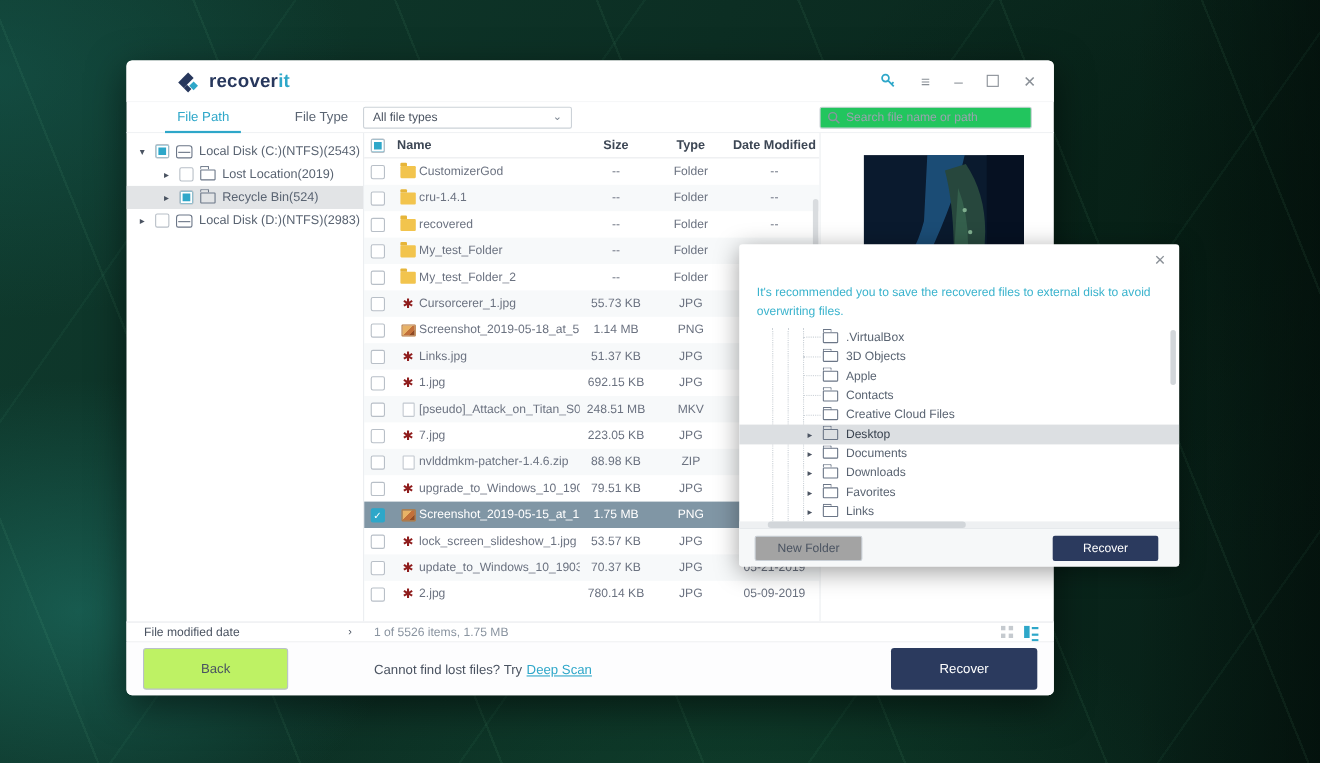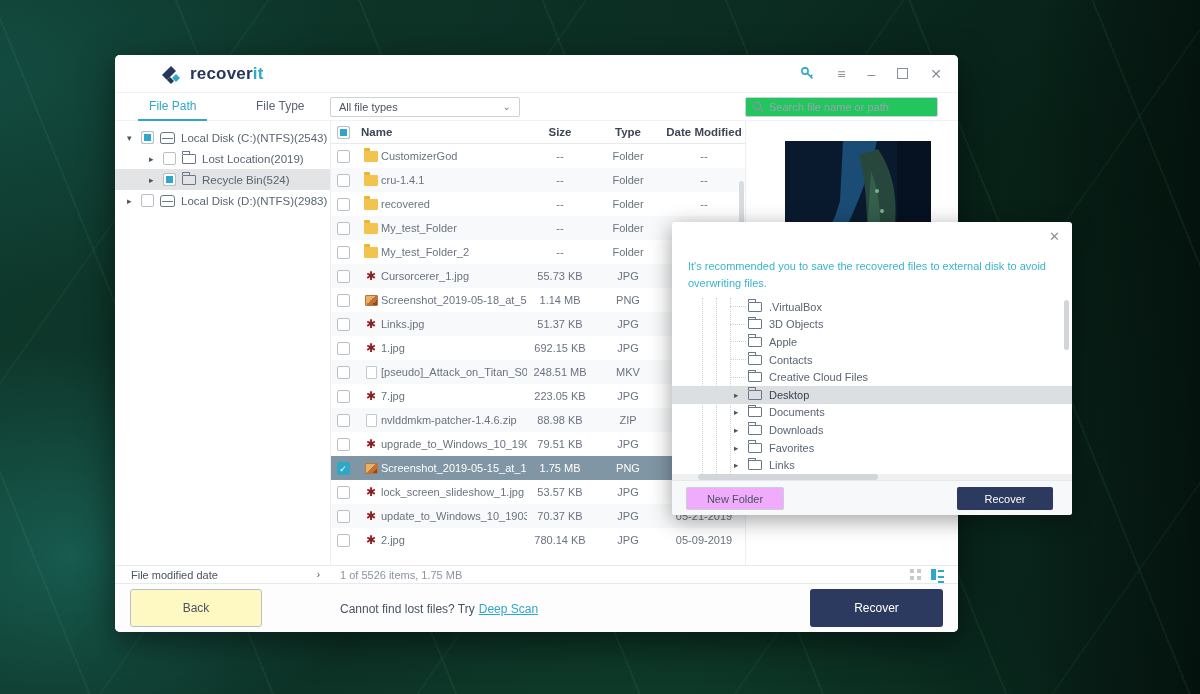--- a/index.html
+++ b/index.html
@@ -31,21 +31,21 @@
   .logo { display:flex; align-items:center; gap:7px; padding-left:16px;margin-left:28px; }
   .logo-text { font-size:17px; font-weight:bold; color:#27375c; letter-spacing:.2px; }
   .logo-text .accent { color:#2ea7c9; }
   .win-controls { margin-left:auto; display:flex; align-items:center; gap:22px; padding-right:16px; }
   .wc { color:#8a9097; font-size:14px; line-height:1; cursor:default; }
   .wc.max { font-size:12px; border:1.5px solid #8a9097; width:11px; height:11px; color:transparent; }
 
   
   .toolbar { position:absolute; left:0; top:38px; right:0; height:28px;
     border-bottom:1px solid #f0f2f4; }
-  .tabs { position:absolute; left:4px; top:0; width:215px; height:28px; display:flex; }
+  .tabs { position:absolute; left:16px; top:0; width:215px; height:28px; display:flex; }
   .tab { flex:1; text-align:center; font-size:12px; line-height:26px; color:#5a6472; cursor:pointer; position:relative; }
   .tab.active { color:#2ea7c9; }
   .tab.active::after { content:""; position:absolute; left:18%; right:18%; bottom:0; height:2px; background:#2ea7c9; }
   .filter-dd { position:absolute; left:215px; top:4px; width:190px; height:20px;
     border:1px solid #ccd2d8; border-radius:2px; font-size:11px; color:#4a5361;
     line-height:18px; padding:0 8px; background:#fff; display:flex; }
   .filter-dd .chev { margin-left:auto; color:#7a8490; font-size:10px; }
   .searchbox { position:absolute; left:630px; top:4px; width:193px; height:20px;
     border:1px solid #ccd2d8; border-radius:2px; background:#22c55e;
     display:flex; align-items:center; padding:0 6px; gap:5px; }
@@ -117,21 +117,21 @@
   .grid-ic { width:11px; height:11px; display:grid; grid-template-columns:4px 4px; grid-template-rows:4px 4px; gap:3px; }
   .grid-ic span { background:#c5cacf; }
   .listview-ic { width:13px; height:11px; position:relative; }
   .listview-ic::before { content:""; position:absolute; left:0; top:0; width:5px; height:11px; background:#2ea7c9; right:0;}
   .listview-ic::after { content:""; position:absolute; right:0; top:1px; width:6px; height:9px;
     border-top:2px solid #2ea7c9; border-bottom:2px solid #2ea7c9; background:linear-gradient(#2ea7c9,#2ea7c9) center/6px 2px no-repeat; }
 
   
   .bottombar { position:absolute; left:0; top:528px; right:0; height:49px; background:#fdfdfe;
     border-top:1px solid #e8eaed; border-radius:0 0 5px 5px; }
-  .btn-back { position:absolute; left:15px; top:5px; width:132px; height:38px; background:#fef9c3;
+  .btn-back { position:absolute; left:15px; top:5px; width:132px; height:38px; background:#bef264;
     border:1px solid #b9c0c9; border-radius:3px; font-size:12px; color:#4a5361;
     font-family:"Liberation Sans",sans-serif; cursor:pointer; }
   .deep-hint { position:absolute; left:225px; top:0; height:49px; display:flex; align-items:center;
     font-size:12px; color:#4a5361; gap:4px; }
   .deep-link { color:#2ea7c9; text-decoration:underline; cursor:pointer; }
   .btn-recover-main { position:absolute; right:15px; top:5px; width:133px; height:38px;
     background:#2b3a5e; border:none; border-radius:3px; color:#fff; font-size:12px;
     font-family:"Liberation Sans",sans-serif; cursor:pointer; }
 
   
@@ -146,21 +146,21 @@
   .dlg-item .stub { position:absolute; left:58px; width:16px; border-top:1px dotted #ccd2d8; }
   .dlg-item .darrow { position:absolute; left:62px; font-size:8.5px; color:#4a5361; }
   .dlg-item .folder-line-ic { position:absolute; left:76px; margin:0; }
   .dlg-item .dlabel { position:absolute; left:97px; white-space:nowrap; }
   .dlg-item.sel { background:#dcdfe2; color:#3a4350; }
   .dlg-vscroll { position:absolute; right:3px; top:78px; width:5px; height:50px; background:#d2d6da; border-radius:3px; }
   .dlg-hscroll { position:absolute; left:0; right:0; top:252px; height:6px; background:#eef0f2; }
   .dlg-hscroll span { position:absolute; left:26px; width:180px; top:0; bottom:0; background:#d2d6da; border-radius:3px; }
   .dlg-footer { position:absolute; left:0; right:0; top:258px; height:35px; background:#f6f8f9;
     border-top:1px solid #e6e9ec; border-radius:0 0 3px 3px; }
-  .btn-newfolder { position:absolute; left:14px; top:6px; width:98px; height:23px; background:#f0abfc;
+  .btn-newfolder { position:absolute; left:14px; top:6px; width:98px; height:23px; background:#a3a3a3;
     border:1px solid #c9cfd6; border-radius:2px; font-size:11px; color:#4a5361;
     font-family:"Liberation Sans",sans-serif; cursor:pointer; }
   .btn-recover-dlg { position:absolute; right:19px; top:6px; width:96px; height:23px;
     background:#2b3a5e; border:none; border-radius:2px; color:#fff; font-size:11px;
     font-family:"Liberation Sans",sans-serif; cursor:pointer; }
 </style>
 </head>
 <body>
 
 <div class="veins"></div>

